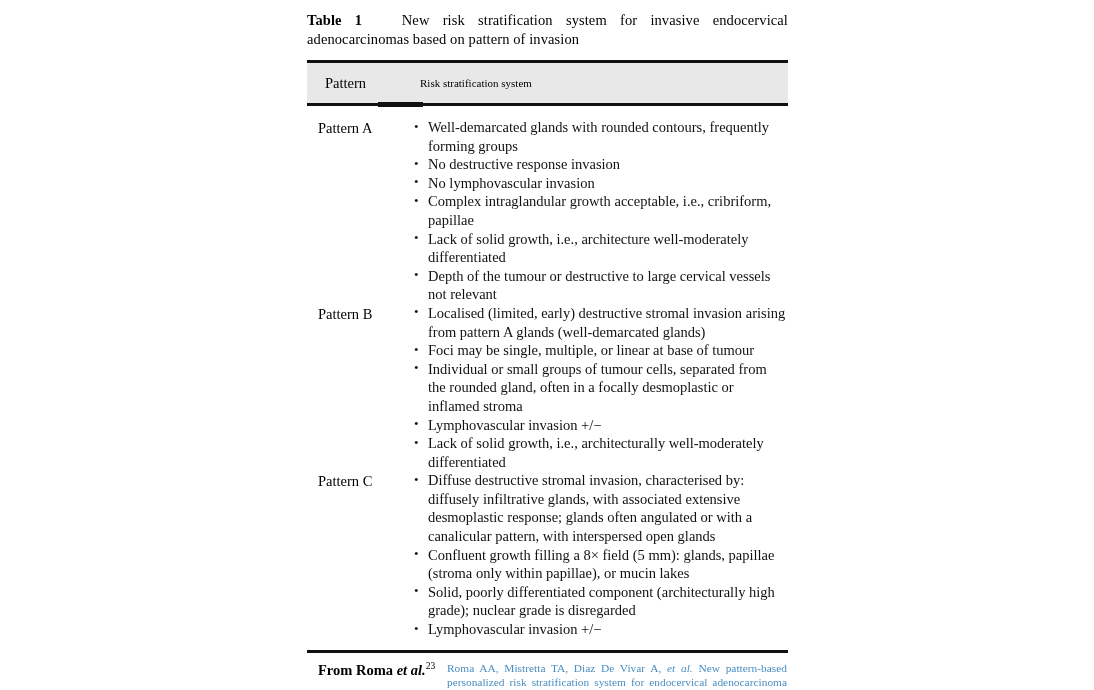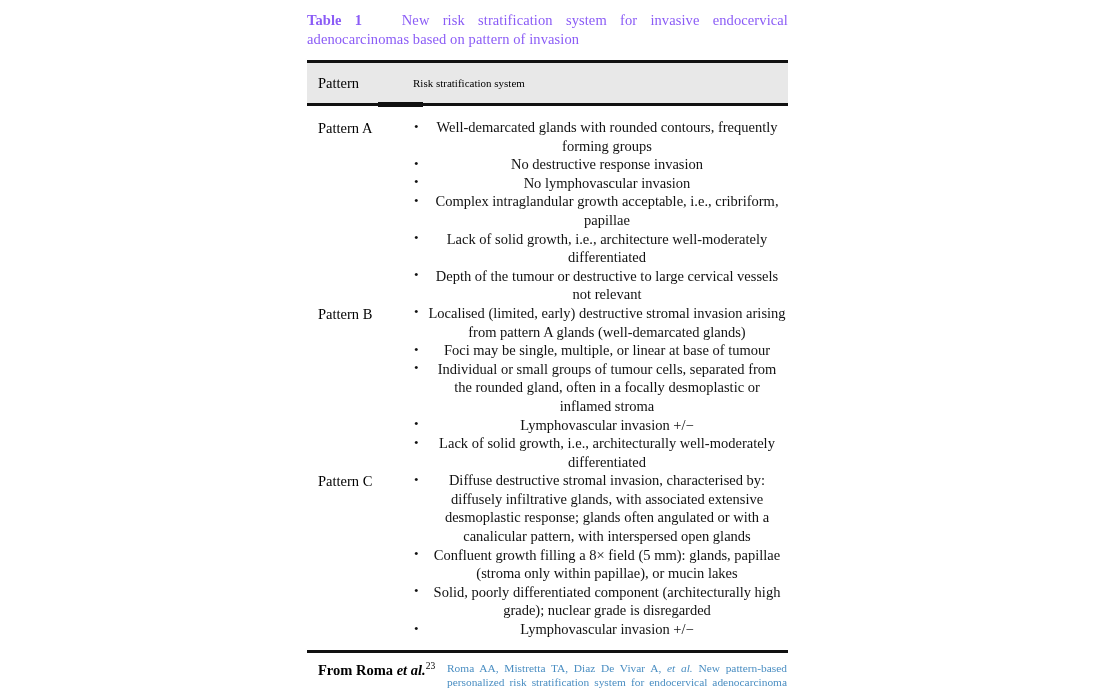--- a/index.html
+++ b/index.html
@@ -24,21 +24,21 @@
     width: 481px;
   }
 
   
   .caption {
     font-size: 14.5px;
     line-height: 19px;
     text-align: justify;
     text-justify: inter-word;
     margin: 11px 0 0 0;
-    color: #8b5cf6;
+    color: #000000;
     letter-spacing: 0.1px;
   }
   .caption .tbl-label {
     font-weight: bold;
   }
   .caption .tbl-text {
     font-weight: normal;
   }
 
   
@@ -52,20 +52,21 @@
   }
   .thead {
     background: #e8e8e8;
     height: 40px;
     position: relative;
   }
   .thead-inner {
     display: flex;
     align-items: center;
     height: 100%;
+    padding-left: 7px;
   }
   .th-pattern {
     width: 106px;
     padding-left: 11px;
     box-sizing: border-box;
     font-size: 14.5px;
   }
   .th-risk {
     flex: 1;
     text-align: left;
@@ -105,21 +106,20 @@
     padding-top: 1px;
   }
   .row-content {
     flex: 1;
     padding-right: 2px;
   }
   ul.bullets {
     list-style: none;
     margin: 0;
     padding: 0;
-    text-align: center;
   }
   ul.bullets > li {
     position: relative;
     padding-left: 14px;
     font-size: 14.5px;
     line-height: 18.6px;
     margin: 0;
     color: #111111;
   }
   ul.bullets > li::before {

